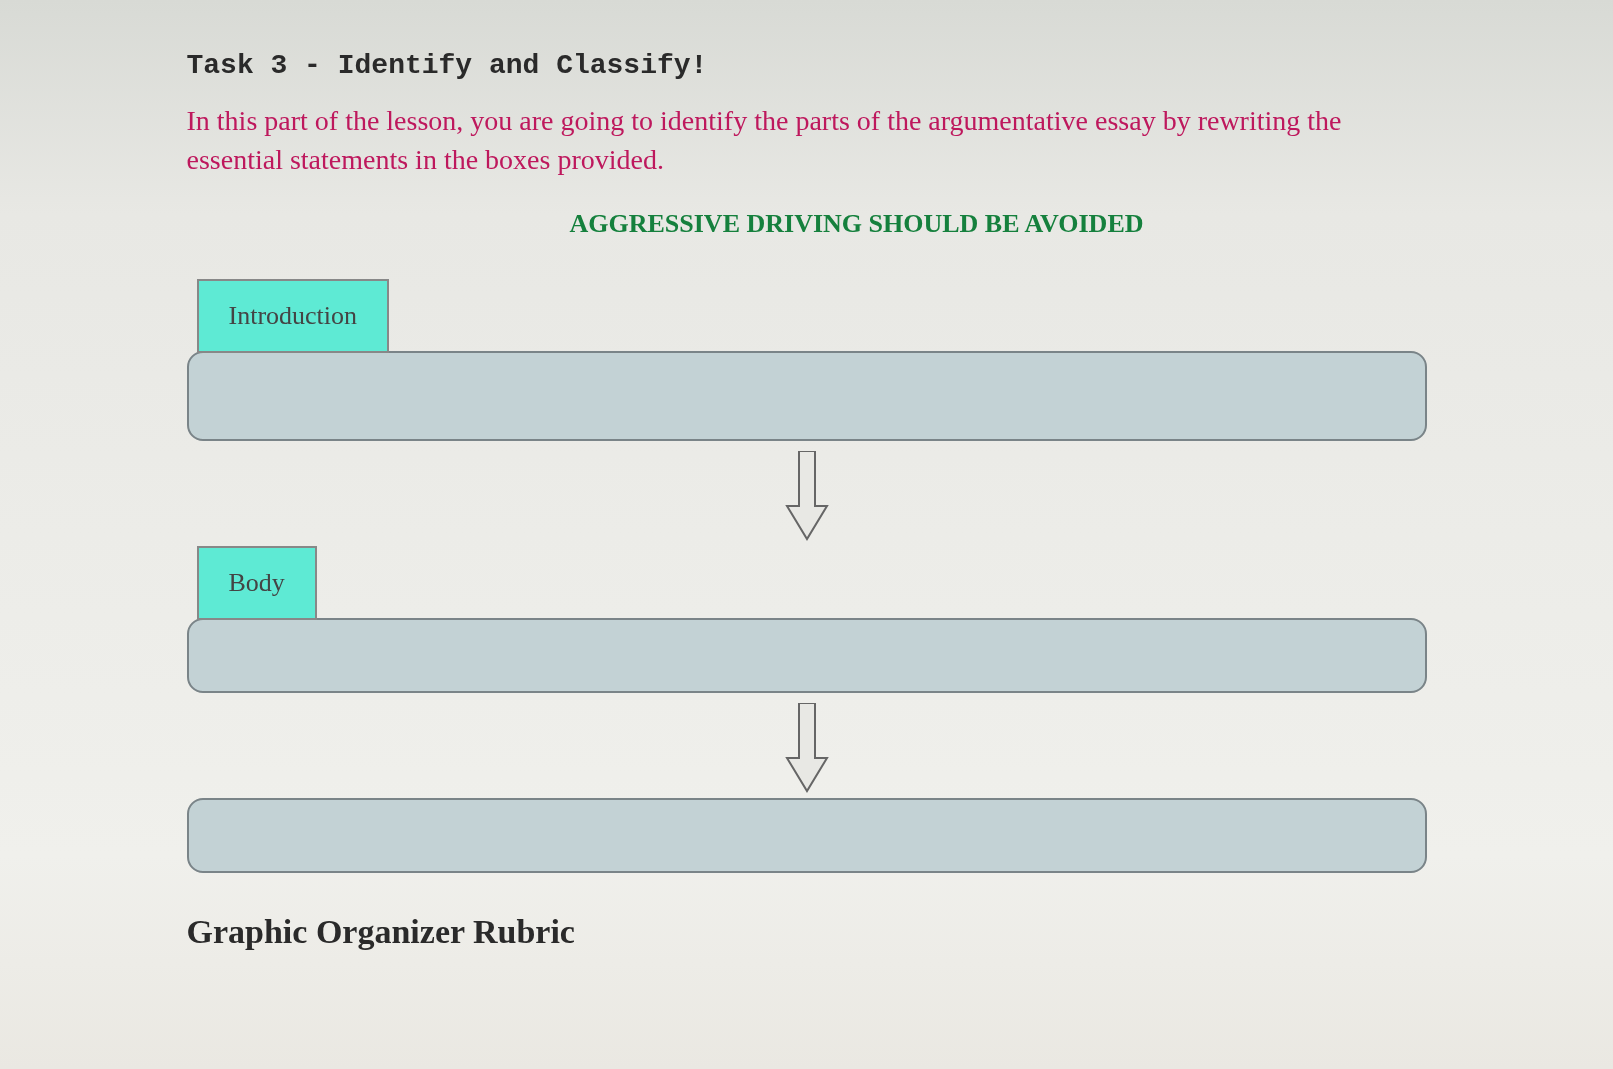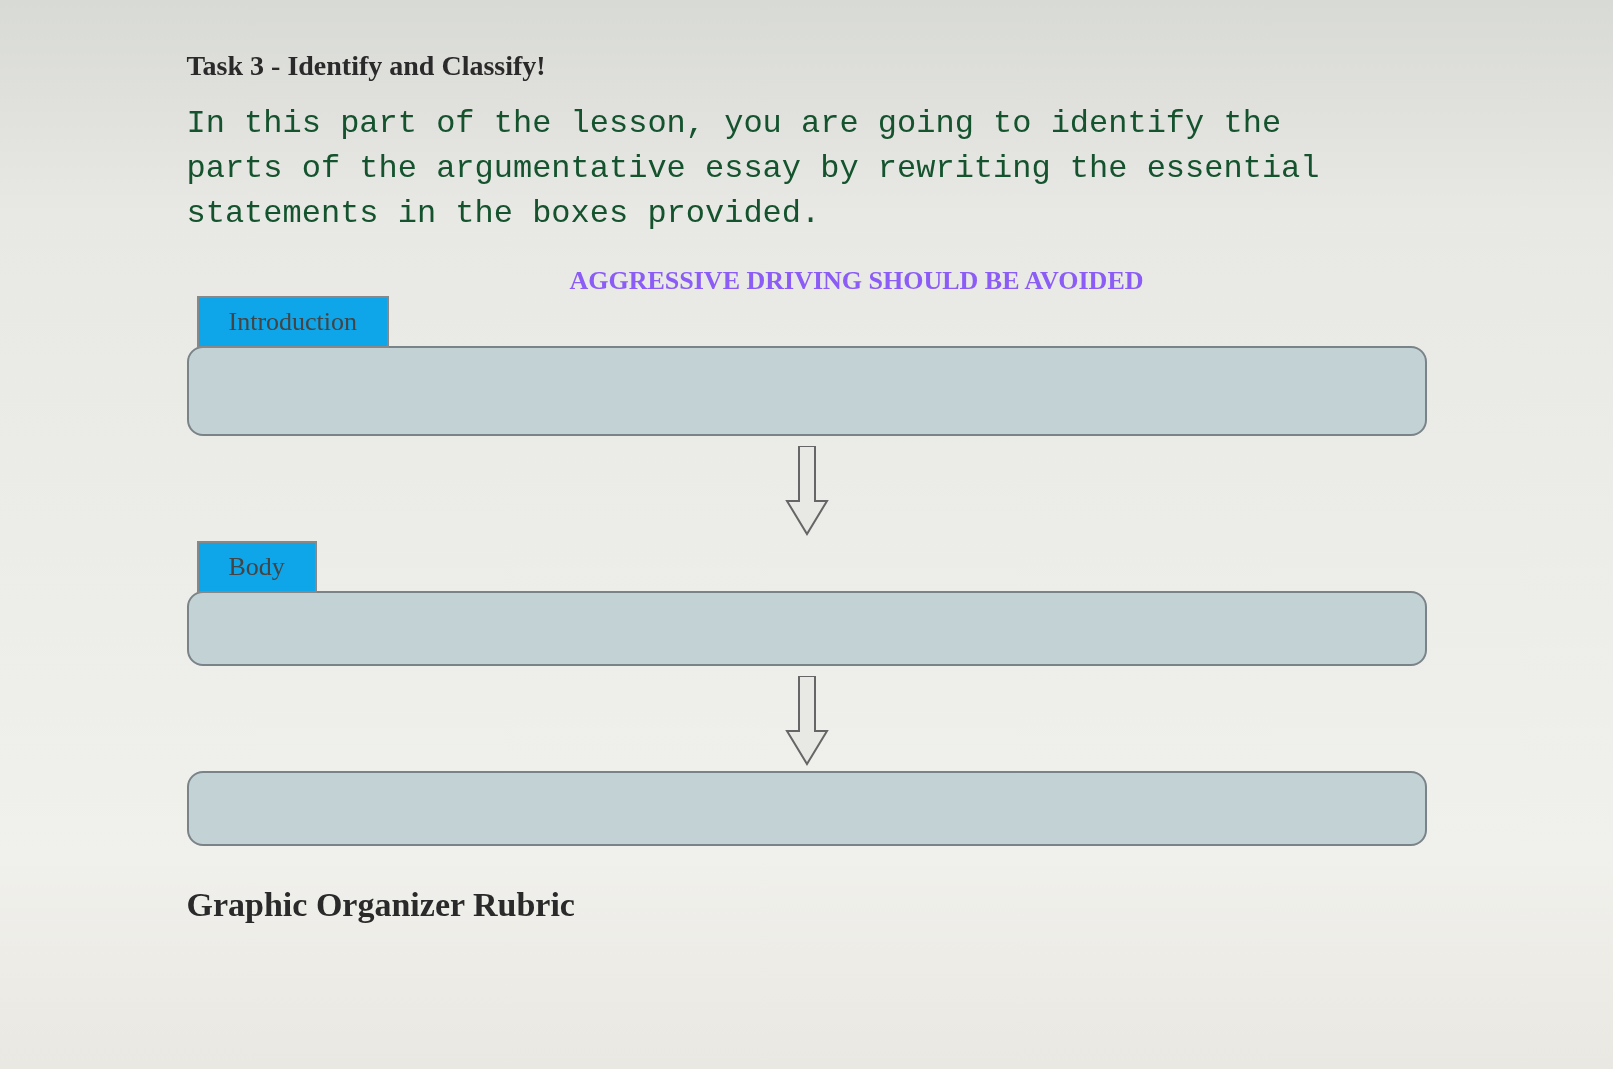--- a/index.html
+++ b/index.html
@@ -20,45 +20,46 @@
     .page {
       width: 1280px;
       background: transparent;
       padding: 0 20px;
     }
     .task-title {
       font-size: 28px;
       font-weight: bold;
       color: #2a2a2a;
       margin-bottom: 20px;
+      font-family: Liberation Mono, monospace;
     }
     .instructions {
-      font-size: 32px;
-      color: #14532d;
+      font-size: 28px;
+      color: #be185d;
       line-height: 1.4;
       margin-bottom: 30px;
       max-width: 1160px;
-      font-family: Liberation Mono, monospace;
     }
     .essay-title {
       font-size: 26px;
       font-weight: bold;
-      color: #8b5cf6;
+      color: #15803d;
       text-align: center;
+      margin-bottom: 40px;
       margin-left: 100px;
     }
     .section-block {
       position: relative;
       margin-bottom: 0;
     }
     .section-label {
       display: inline-block;
       border: 2px solid #888;
-      background: #0ea5e9;
-      padding: 9px 30px;
+      background: #5eead4;
+      padding: 20px 30px;
       font-size: 26px;
       color: #444;
       position: relative;
       z-index: 2;
       margin-left: 10px;
       margin-bottom: -2px;
     }
     .section-input {
       width: 100%;
       height: 90px;

